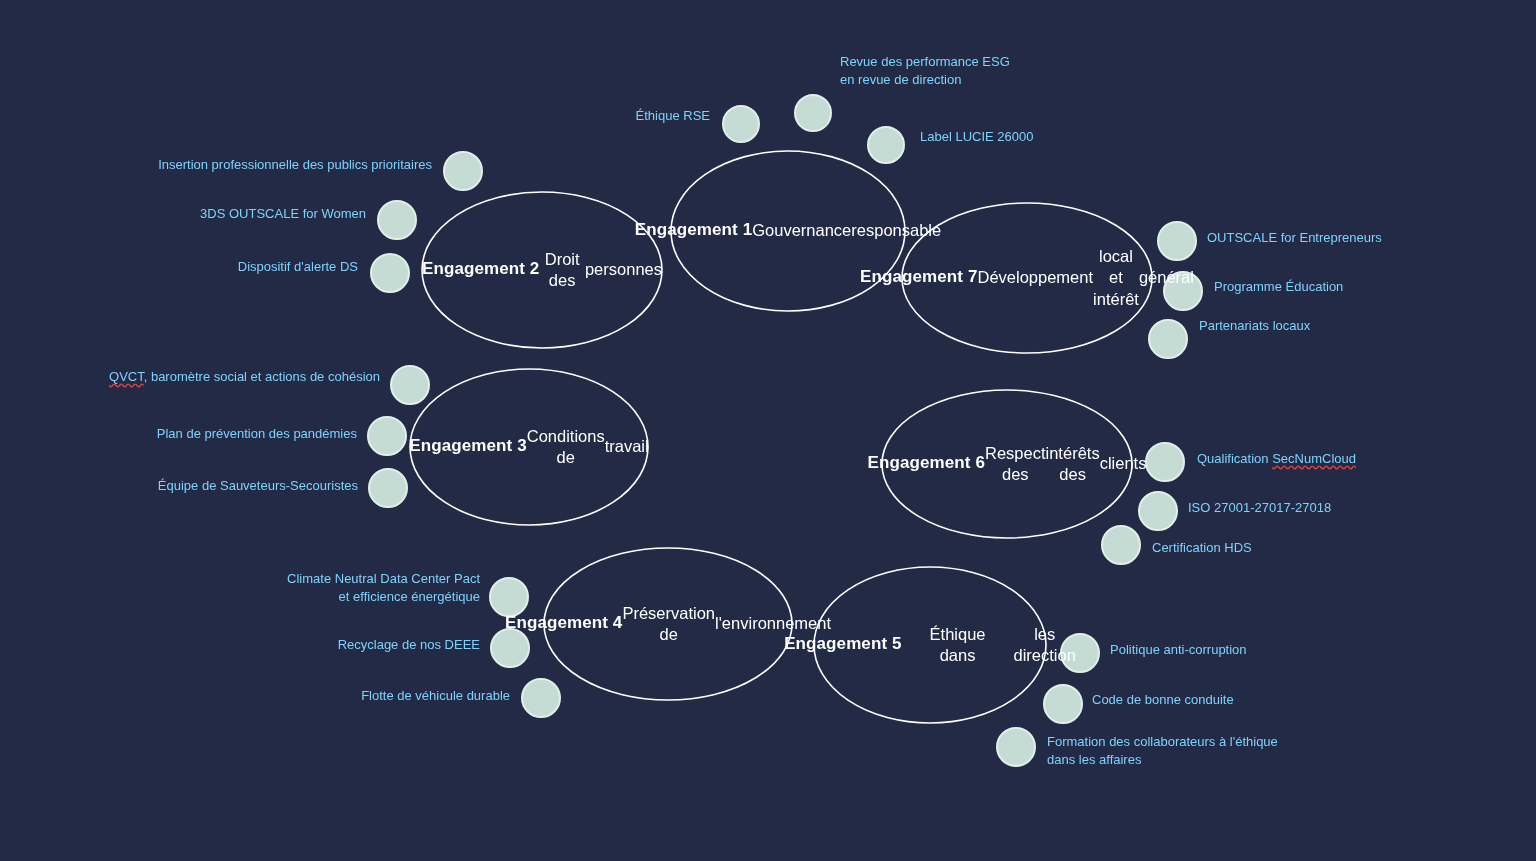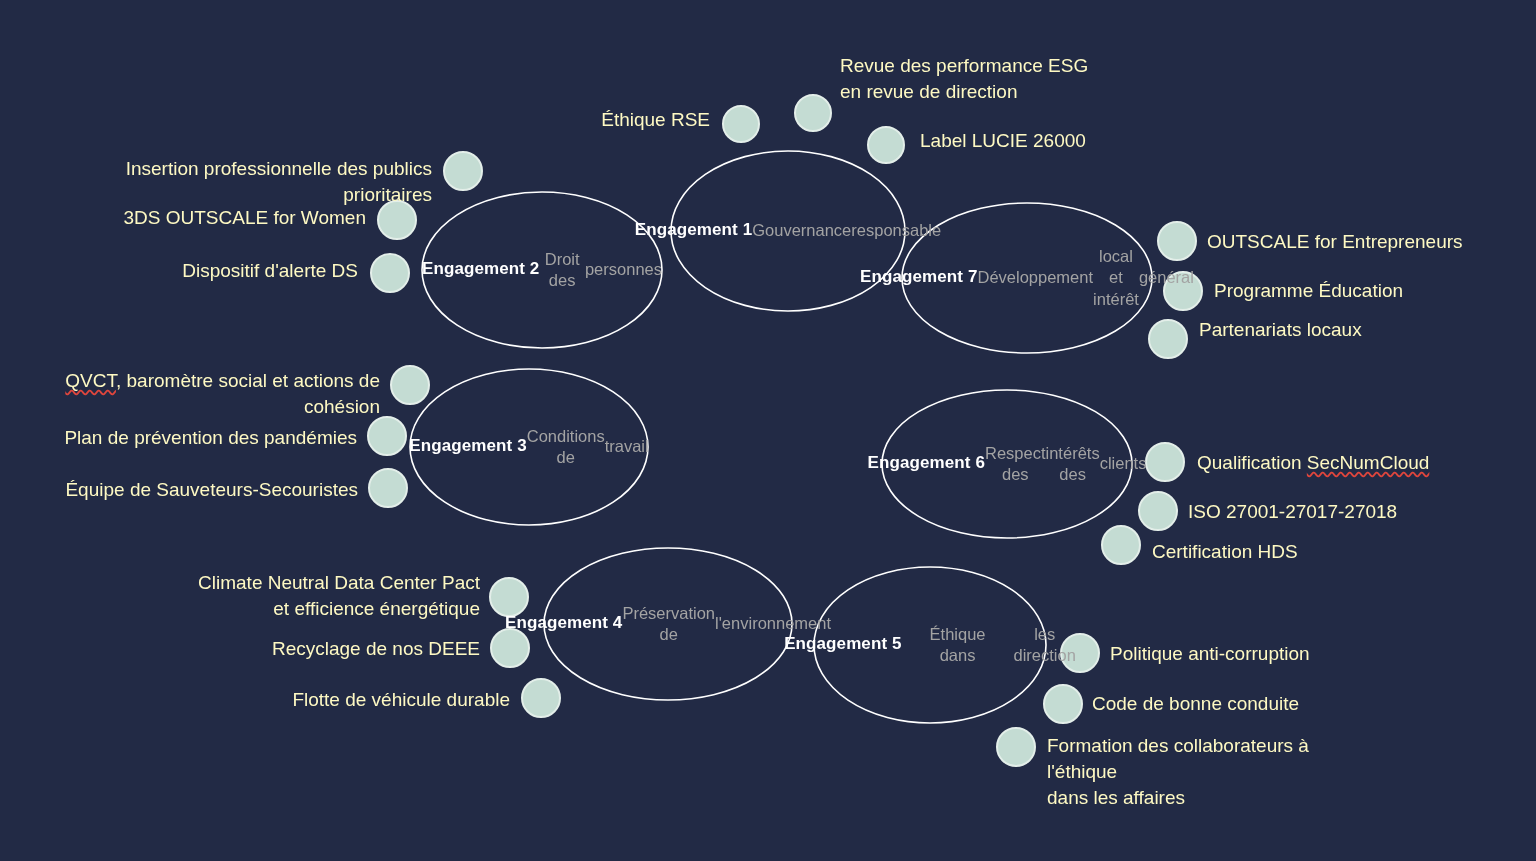--- a/index.html
+++ b/index.html
@@ -38,41 +38,41 @@
   .ellipse-title {
     font-weight: bold;
     font-size: 17px;
     color: #ffffff;
     letter-spacing: 0.1px;
     margin-bottom: 1px;
     white-space: nowrap;
   }
   .ellipse-sub {
     font-size: 16.5px;
-    color: #a3a3a3;
+    color: #ffffff;
     font-weight: 400;
   }
   .center-node {
     position: absolute;
     display: flex;
     align-items: center;
     justify-content: center;
     border-radius: 50%;
     background: #eeeff0;
   }
   .center-label {
     font-size: 34px;
     font-weight: bold;
     color: #222a45;
     letter-spacing: 0.5px;
   }
   .sat-label {
     position: absolute;
-    font-size: 19px;
-    color: #fef9c3;
+    font-size: 13px;
+    color: #7dd3fc;
     line-height: 1.38;
     white-space: pre-line;
     font-weight: 400;
   }
   .sat-label.align-right { text-align: right; }
   .sat-label.align-left  { text-align: left; }
   .misspelled {
     text-decoration: underline wavy #e0453c;
     text-decoration-skip-ink: none;
     text-underline-offset: 2px;

